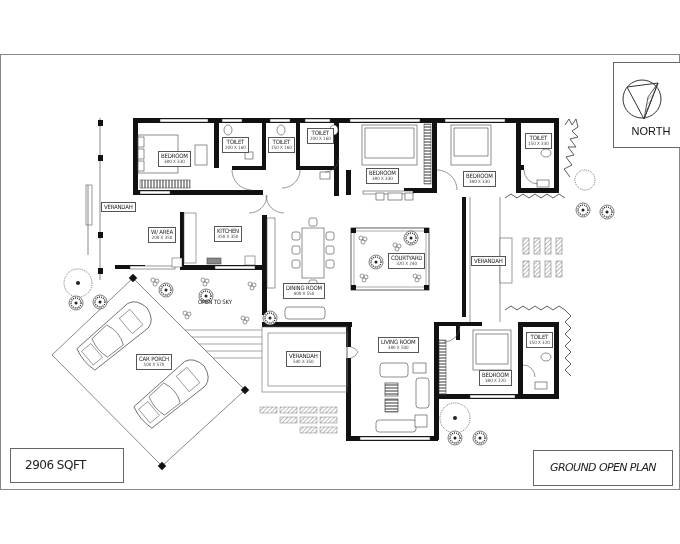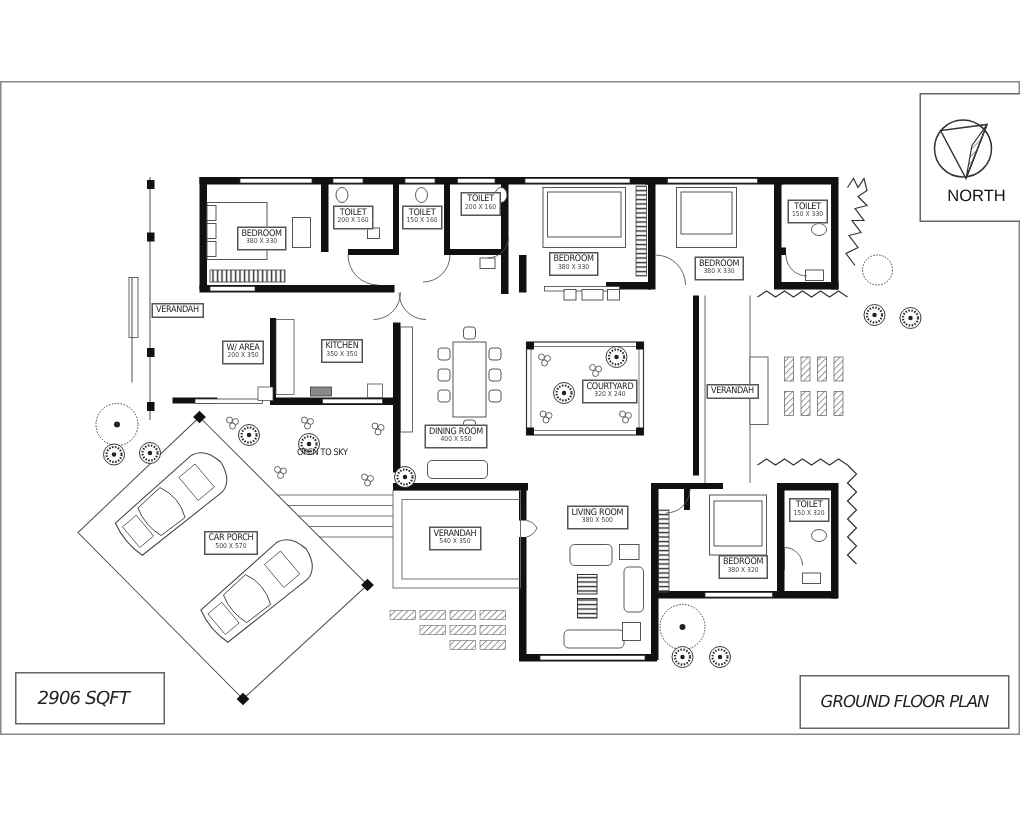--- a/index.html
+++ b/index.html
@@ -4,21 +4,21 @@
 <style>
   html,body{margin:0;padding:0;background:#fff;}
   body{width:680px;height:544px;position:relative;overflow:hidden;font-family:"Liberation Sans",sans-serif;}
   .sheet{position:absolute;left:0;top:54px;width:680px;height:436px;border:1px solid #888;box-sizing:border-box;background:#fff;}
   svg{position:absolute;left:0;top:0;}
   .lbl{position:absolute;border:1px solid #555;background:#fff;font-family:"DejaVu Sans Condensed","DejaVu Sans",sans-serif;font-size:6px;line-height:6px;color:#222;text-align:center;padding:1px 2px;white-space:nowrap;}
   .lbl .n{display:block;font-size:6px;letter-spacing:-0.2px;}
   .lbl .d{display:block;font-size:4.5px;color:#444;}
   .north{position:absolute;left:613px;top:62px;width:76px;height:86px;border:1px solid #666;box-sizing:border-box;background:#fff;}
   .north-label{position:absolute;left:0;right:0;bottom:10px;text-align:center;font-size:11px;color:#111;font-family:"Liberation Sans",sans-serif;}
-  .area-box{position:absolute;left:10px;top:448px;width:100px;height:35px;border:1px solid #666;box-sizing:border-box;font-family:"DejaVu Sans",sans-serif;font-size:12px;font-style:italic;color:#222;padding:9px 0 0 14px;letter-spacing:-0.5px;}
+  .area-box{position:absolute;left:10px;top:448px;width:114px;height:35px;border:1px solid #666;box-sizing:border-box;font-family:"DejaVu Sans",sans-serif;font-size:12px;color:#222;padding:9px 0 0 14px;letter-spacing:-0.5px;}
   .title-box{position:absolute;left:533px;top:450px;width:140px;height:36px;border:1px solid #666;box-sizing:border-box;font-family:"DejaVu Sans",sans-serif;font-size:11px;font-style:italic;color:#222;text-align:center;padding-top:10px;letter-spacing:-0.6px;}
 </style>
 </head>
 <body>
 
 <div class="sheet"></div>
 
 <svg width="680" height="544" viewBox="0 0 680 544">
   <defs>
     <pattern id="hatch" width="3" height="3" patternUnits="userSpaceOnUse" patternTransform="rotate(45)">
@@ -362,13 +362,13 @@
 <div class="north">
   <svg width="56" height="60" viewBox="0 0 56 60" style="position:absolute;left:0;top:6px;">
     <circle cx="28" cy="30" r="19" fill="none" stroke="#333" stroke-width="1"></circle>
     <polygon points="13,18 30,50 44,14" fill="none" stroke="#333" stroke-width="1"></polygon>
     <polygon points="30,50 44,14 34,28" fill="url(#hatch)" stroke="#333" stroke-width="0.8"></polygon>
   </svg>
   <div class="north-label">NORTH</div>
 </div>
 
 <div class="area-box">2906 SQFT</div>
-<div class="title-box">GROUND FLOOR PLAN</div>
+<div class="title-box">GROUND OPEN PLAN</div>
 
 </body></html>

